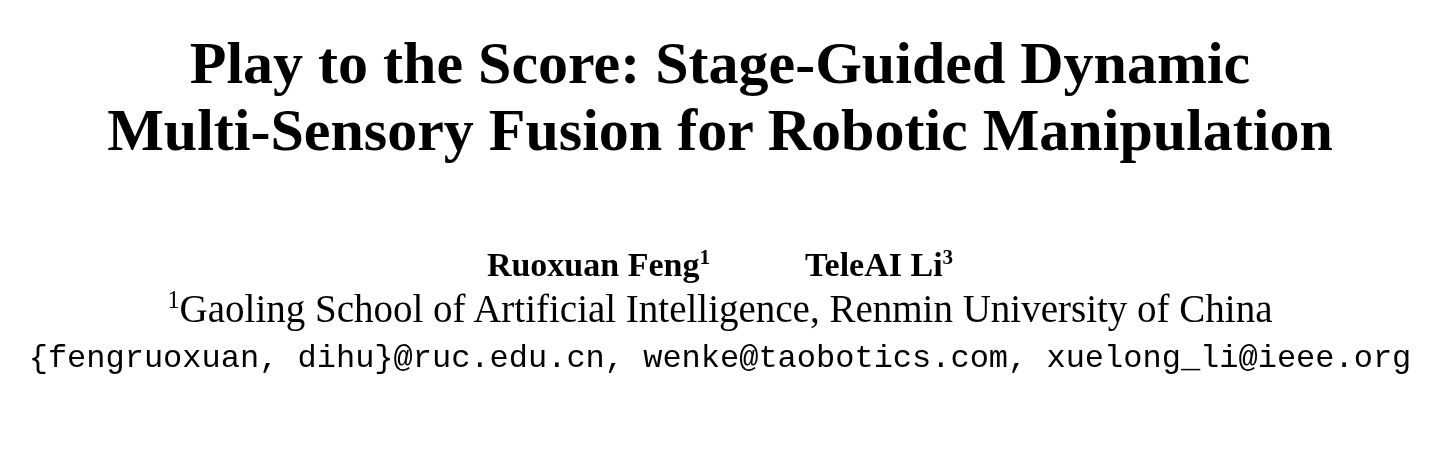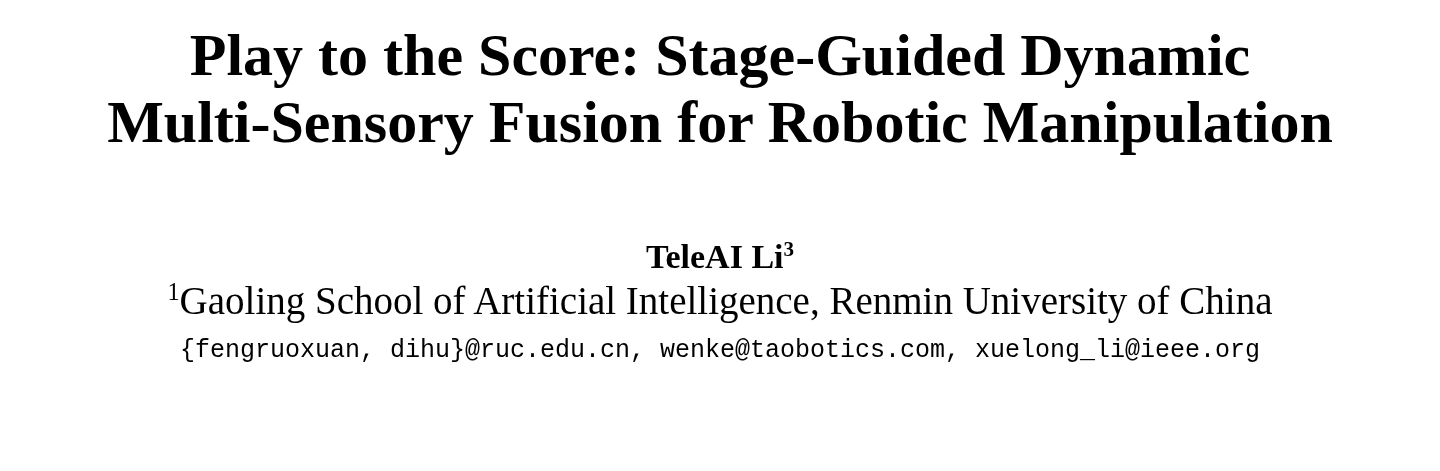--- a/index.html
+++ b/index.html
@@ -10,21 +10,21 @@
   }
   .page {
     position: relative;
     width: 1440px;
     height: 471px;
     background: #ffffff;
     overflow: hidden;
     text-align: center;
   }
   .title {
-    margin: 0;
+    margin: 8px;
     padding-top: 22px;
     font-family: "Liberation Serif", serif;
     font-weight: bold;
     font-size: 60px;
     line-height: 67px;
     letter-spacing: 0px;
   }
   .title-line { display: block; }
   .authors {
     margin-top: 80px;
@@ -52,36 +52,37 @@
   }
   .affiliation sup {
     font-size: 0.62em;
     line-height: 0;
     vertical-align: super;
   }
   .emails {
     margin-top: 11px;
     font-family: "Liberation Mono", "DejaVu Sans Mono", monospace;
     font-weight: normal;
-    font-size: 25px;
+    font-size: 32px;
     line-height: 38px;
     white-space: nowrap;
   }
 </style>
 </head>
 <body>
 
 <div class="page">
 
   <h1 class="title">
     <span class="title-line">Play to the Score: Stage-Guided Dynamic</span>
     <span class="title-line">Multi-Sensory Fusion for Robotic Manipulation</span>
   </h1>
 
   <div class="authors">
+    <span class="author"><span>Ruoxuan Feng</span><sup>1</sup></span>
     <span class="author"><span>TeleAI Li</span><sup>3</sup></span>
   </div>
 
   <div class="affiliations">
     <div class="affiliation"><sup>1</sup><span>Gaoling School of Artificial Intelligence, Renmin University of China</span></div>
   </div>
 
   <div class="emails">{fengruoxuan, dihu}@ruc.edu.cn, wenke@taobotics.com, xuelong_li@ieee.org</div>
 
 </div>

